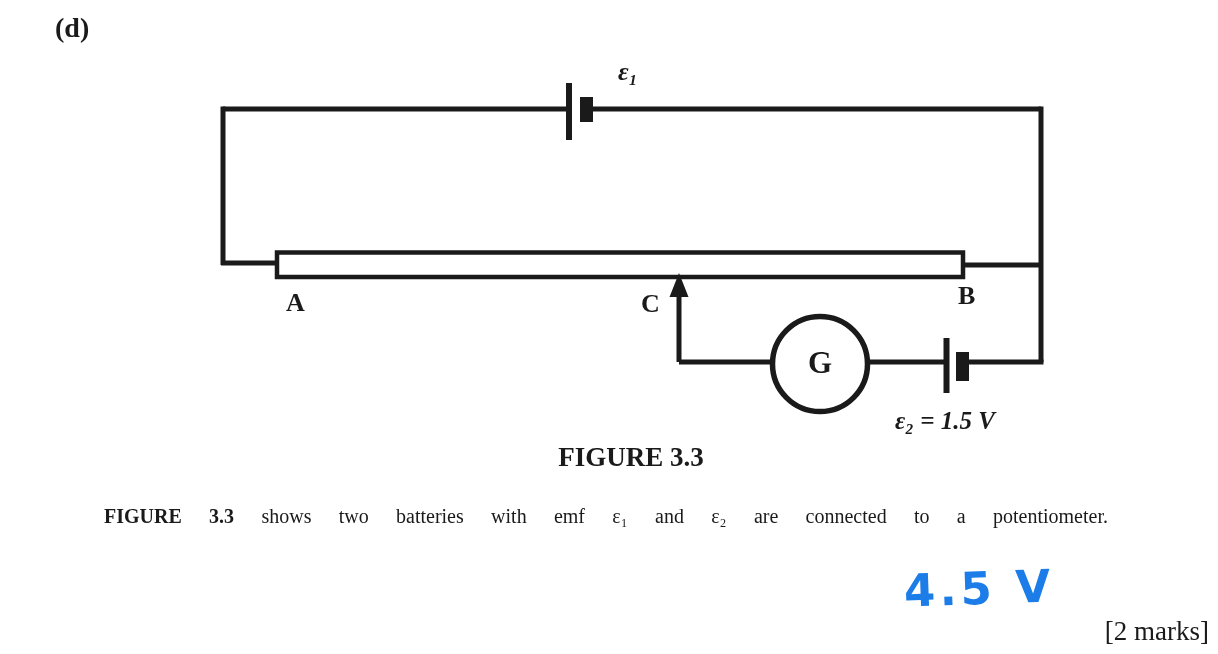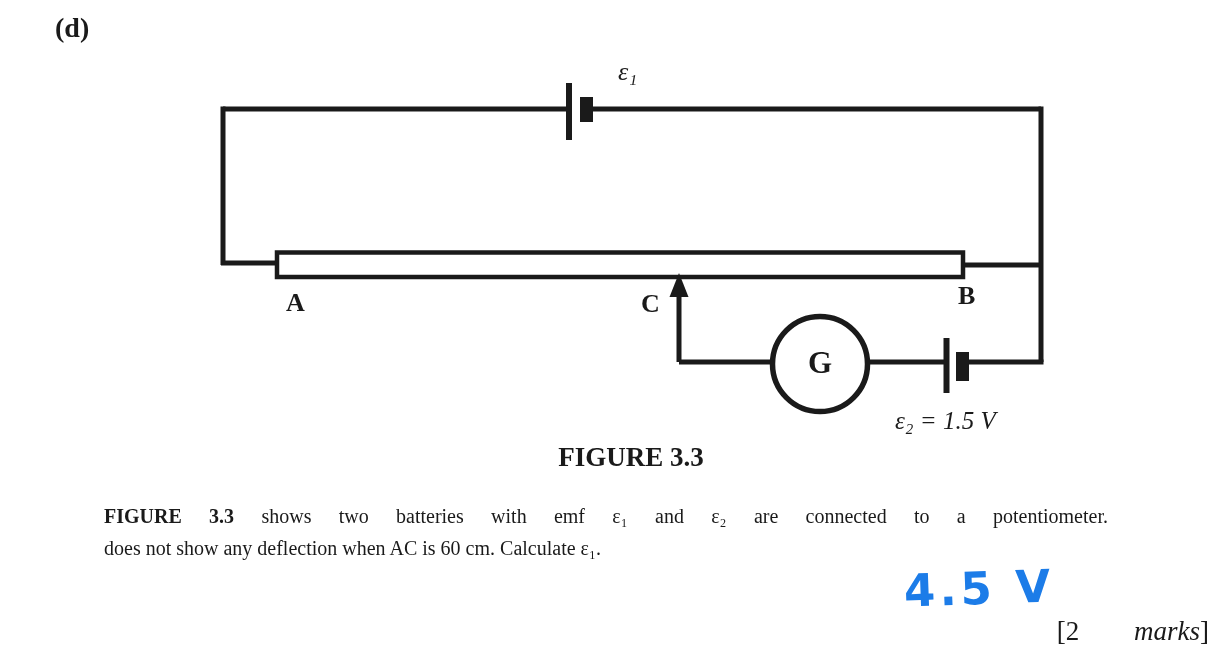--- a/index.html
+++ b/index.html
@@ -22,21 +22,21 @@
     font-size:28px;font-weight:700;
   }
   svg.circuit{left:0;top:0;}
   svg.circuit .wire{stroke:var(--ink);stroke-width:5;fill:none;}
   svg.circuit .plate{fill:var(--ink);stroke:none;}
   .fig-label{
     font-size:26px;font-weight:700;
     line-height:1;white-space:nowrap;
   }
   .math{
-    font-style:italic;font-weight:400;
+    font-style:italic;font-weight:700;
     font-size:25px;line-height:1;white-space:nowrap;
   }
   .g-label{
     left:820px;top:364px;
     transform:translate(-50%,-54%);
     font-size:31px;font-weight:700;
   }
   .figure-caption{
     left:450px;top:442px;width:362px;
     text-align:center;
@@ -55,21 +55,21 @@
     font-weight:700;font-size:45px;line-height:1;
     letter-spacing:4px;
     color:var(--answer-blue);
     transform:rotate(-2deg);
     white-space:nowrap;
   }
   .marks-line{
     right:9px;top:617px;
     font-size:27px;line-height:1.1;white-space:nowrap;
   }
-  .marks-line .it{font-style:italic;margin-left:48px;}
+  .marks-line .it{}
 </style>
 </head>
 <body>
 
 <div class="page">
 
   <span class="abs part-label">(d)</span>
 
   <svg class="abs circuit" width="1218" height="654" viewBox="0 0 1218 654">
 
@@ -99,20 +99,19 @@
   <span class="abs fig-label" style="left:286px;top:290px;">A</span>
   <span class="abs fig-label" style="left:641px;top:291px;">C</span>
   <span class="abs fig-label" style="left:958px;top:283px;">B</span>
   <span class="abs fig-label g-label">G</span>
   <span class="abs math" style="left:895px;top:408px;">ε₂ = 1.5 V</span>
 
   <div class="abs figure-caption">FIGURE 3.3</div>
 
   <div class="abs question">
     <span class="qline justify"><span class="bold">FIGURE 3.3</span><span> shows two batteries with emf ε₁ and ε₂ are connected to a potentiometer.</span></span>
-    <span class="qline">does not show any deflection when AC is 60 cm. Calculate ε₁.</span>
   </div>
 
   <span class="abs answer">4.5 V</span>
 
   <span class="abs marks-line"><span>[2 </span><span class="it">marks</span><span>]</span></span>
 
 </div>
 
 </body></html>

